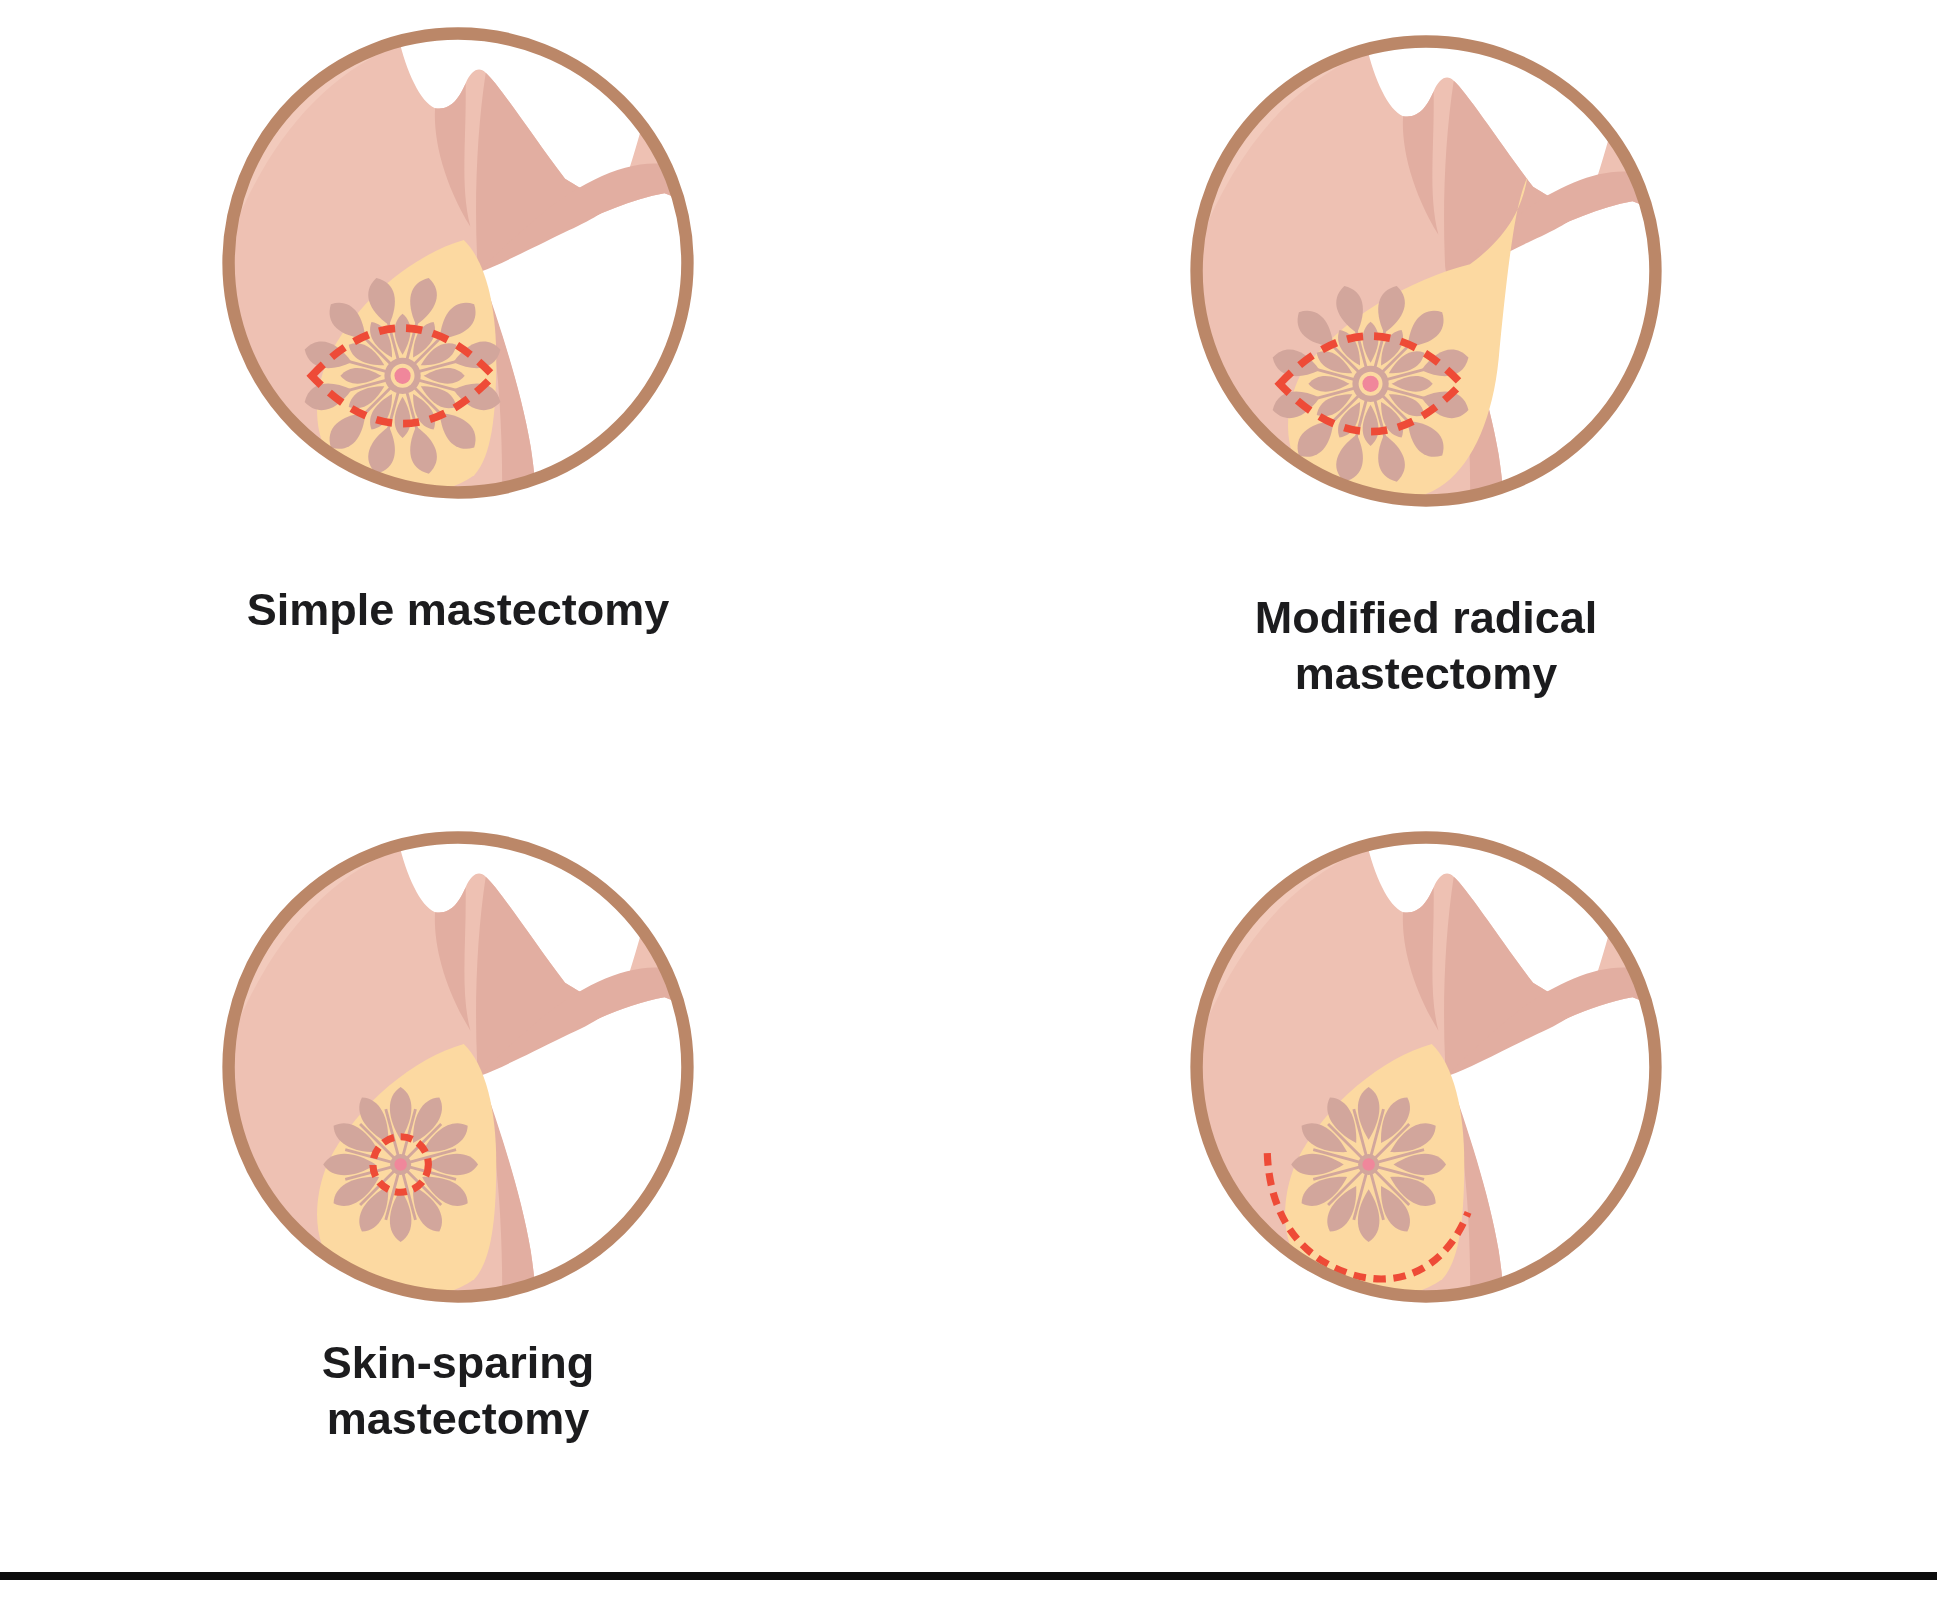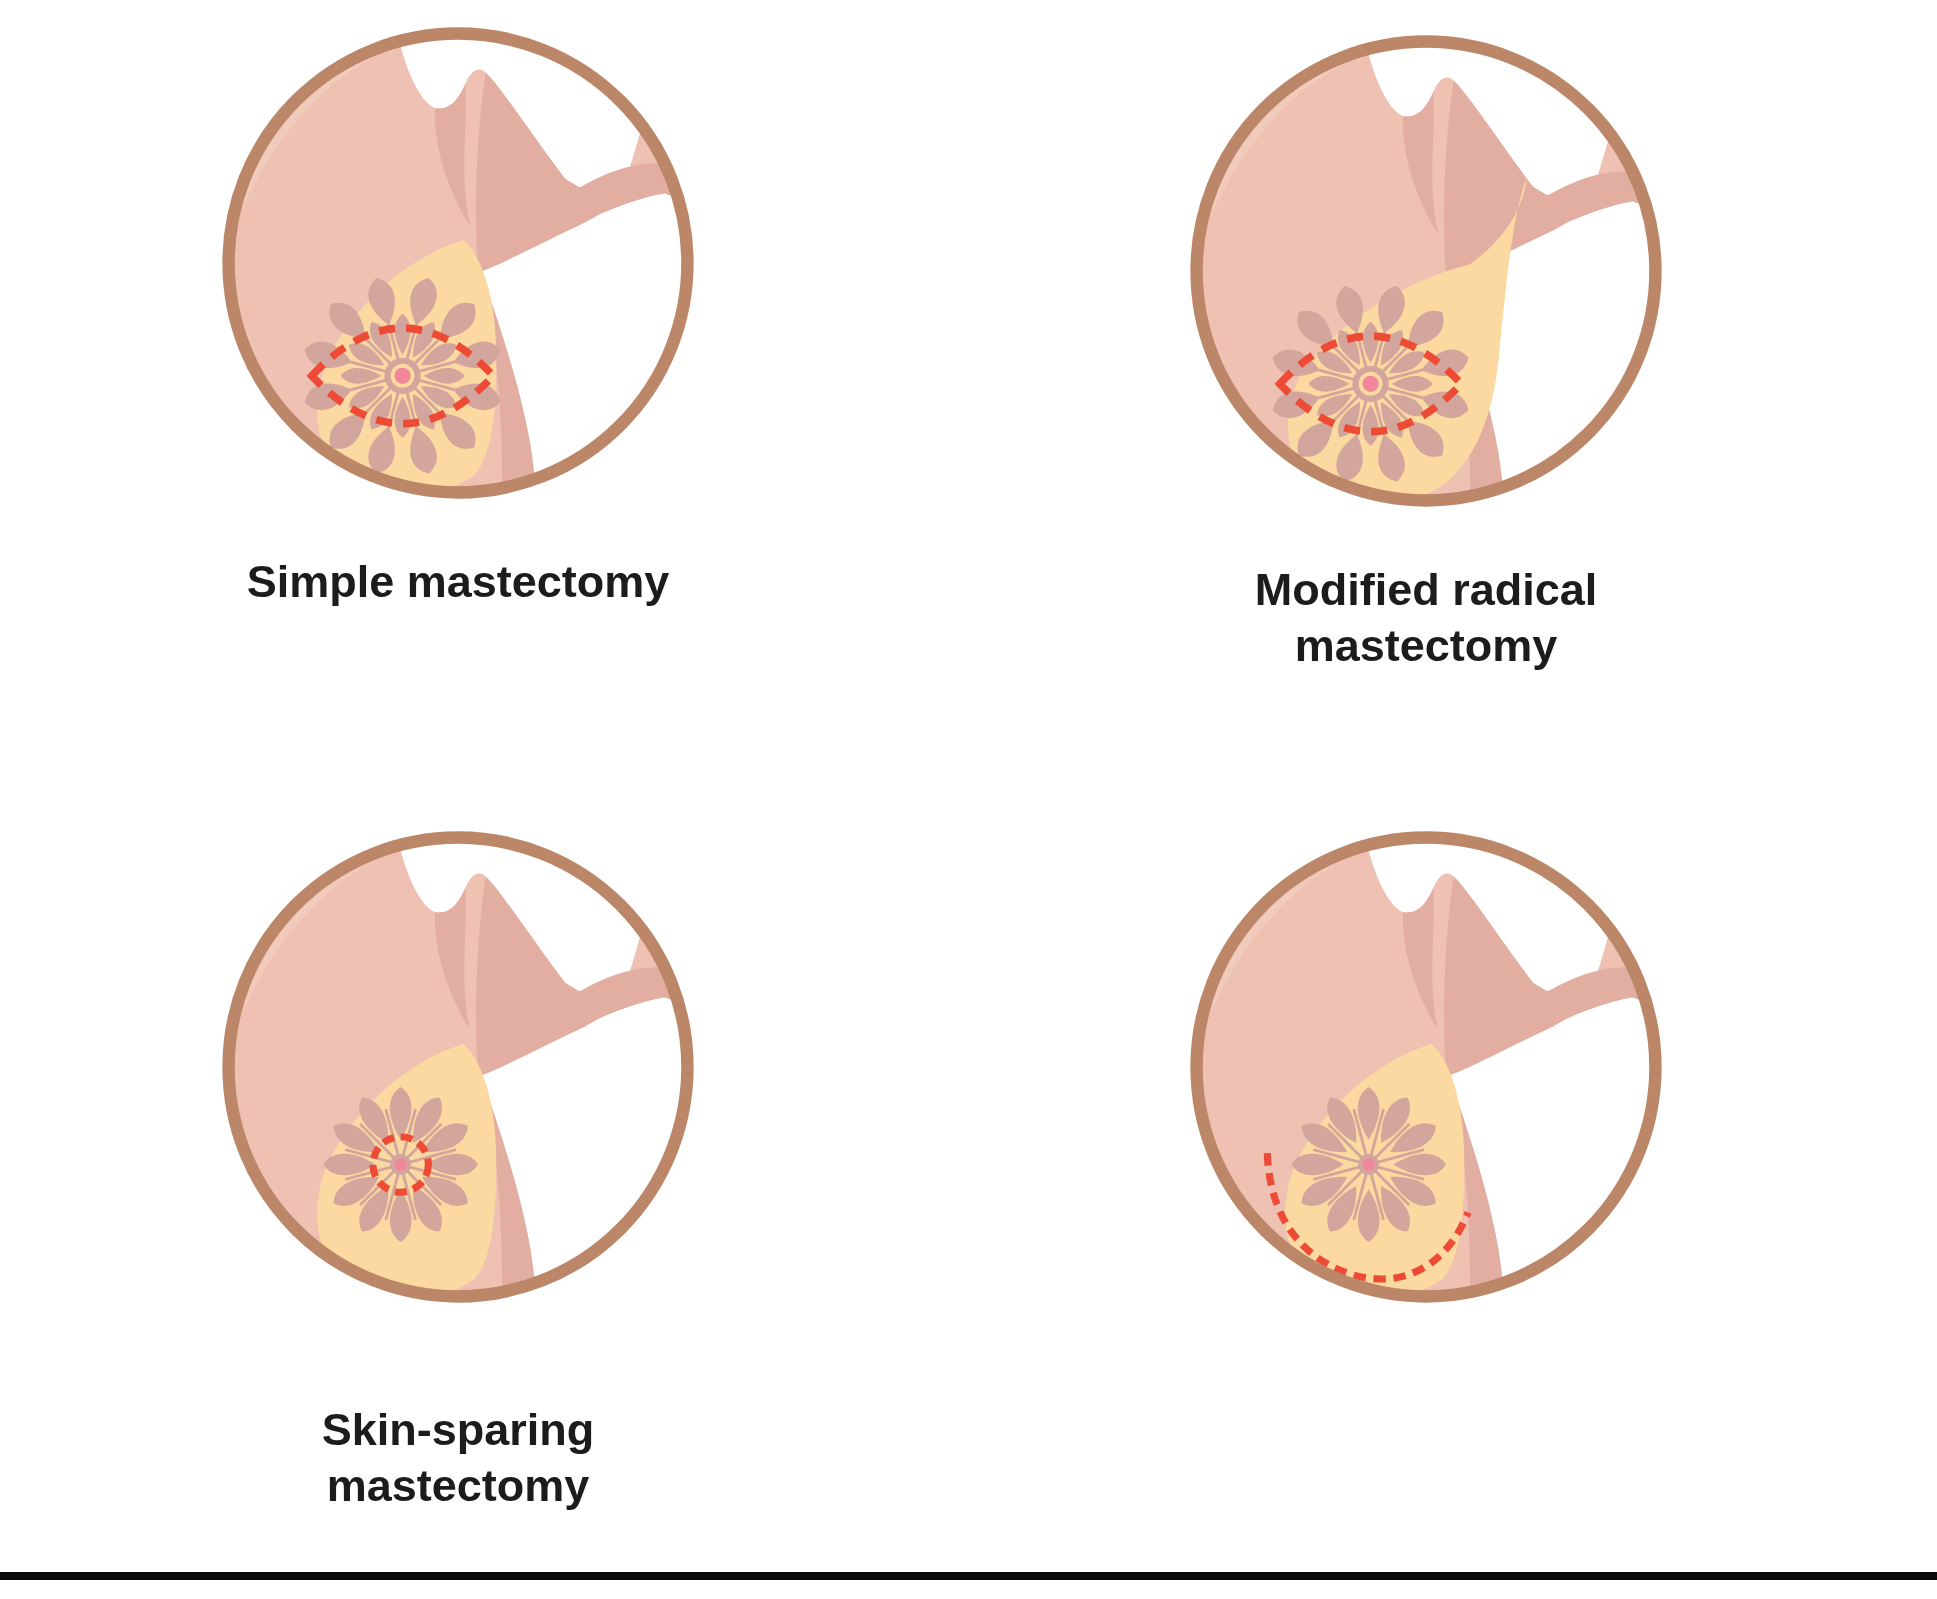--- a/index.html
+++ b/index.html
@@ -13,22 +13,22 @@
   #stage{position:relative;width:1937px;height:1599px;background:var(--background,#fff);overflow:hidden;
          font-family:"Liberation Sans","DejaVu Sans",sans-serif;}
   .cell{position:absolute;width:520px;text-align:center;}
   #cell-0{left:198px;top:24px}
   #cell-1{left:1166px;top:32px}
   #cell-2{left:198px;top:828px}
   #cell-3{left:1166px;top:828px}
   .fig{display:block;margin:0 auto;width:478px;height:478px}
   .figlabel{display:block;font-size:45px;line-height:56px;font-weight:700;color:var(--label-text,#1c1c1e);
             letter-spacing:0px;}
-  .row-top .figlabel{margin-top:52px}
-  .row-bottom .figlabel{margin-top:96px}
+  .row-top .figlabel{margin-top:80px}
+  .row-bottom .figlabel{margin-top:29px}
   .f-skin{fill:var(--skin,#eec1b3)}
   .f-skin-light{fill:var(--skin-light,#f2cabc)}
   .f-shade{fill:var(--skin-shade,#e2aea1)}
   .f-breast{fill:var(--breast-tissue,#fcd9a1)}
   .f-gland{fill:var(--gland,#d2a69c)}
   .f-nipple{fill:var(--nipple,#f0879b)}
   .spoke{stroke:var(--gland,#d2a69c);stroke-width:3;fill:none}
   .rim{fill:none;stroke:var(--outline,#bb8768);stroke-width:13}
   .incision{fill:none;stroke:var(--incision-red,#ee4b37);stroke-linecap:butt}
   .inc-lens{stroke-width:8;stroke-dasharray:17 11.5}

